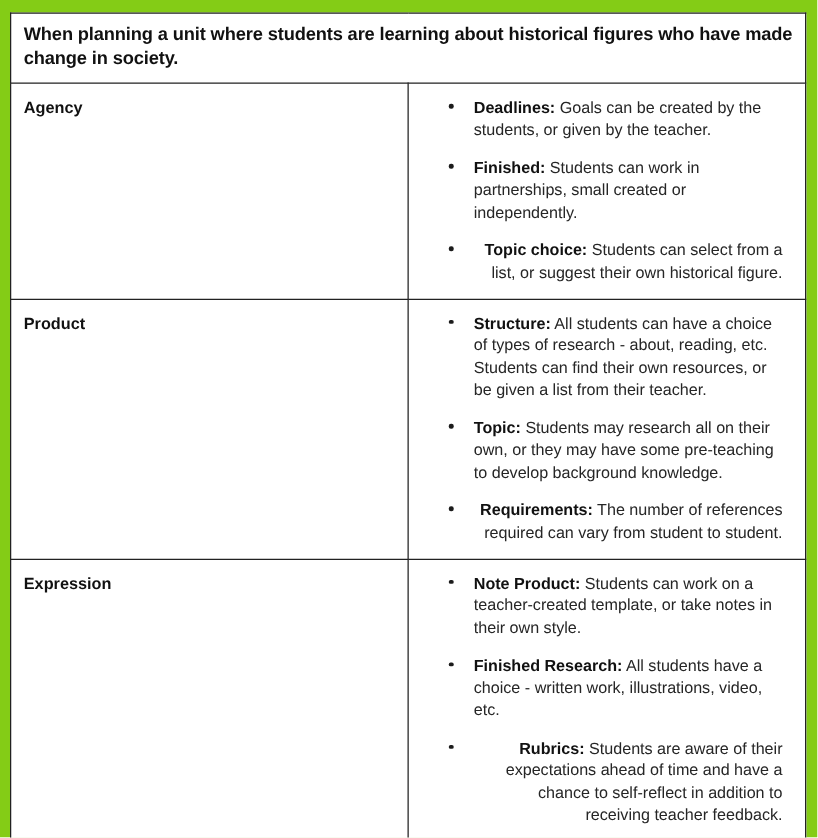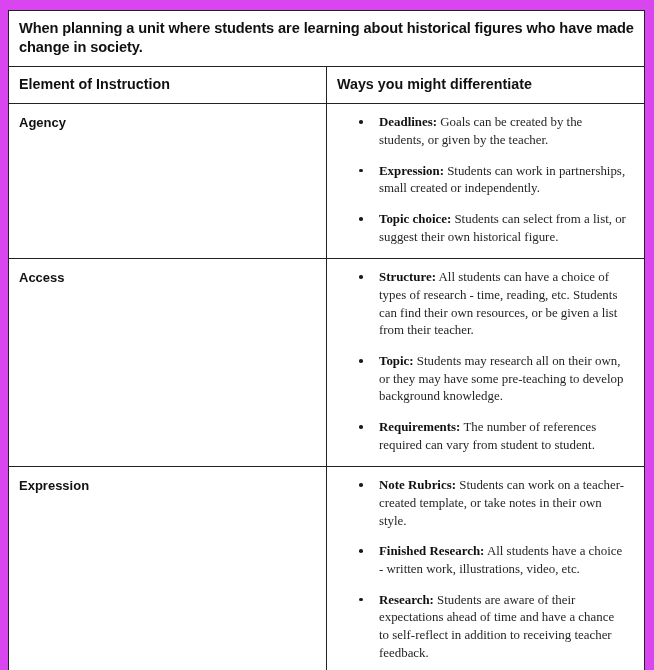--- a/index.html
+++ b/index.html
@@ -12,21 +12,21 @@
     height: 670px;
     font-family: "Liberation Sans", sans-serif;
     color: #1a1a1a;
     overflow: hidden;
   }
 
   .sheet {
     position: relative;
     width: 654px;
     height: 670px;
-    background: #d946ef;
+    background: #84cc16;
     box-sizing: border-box;
   }
 
   .diff-table {
     position: absolute;
     left: 8px;
     top: 10px;
     width: 637px;
     border-collapse: collapse;
     table-layout: fixed;
@@ -76,32 +76,32 @@
   }
 
   .ways-cell {
     padding: 10px 14px 12px 0px;
   }
 
   ul.bullets {
     margin: 0;
     padding: 0;
     list-style: none;
-    font-family: Liberation Serif, serif;
   }
   ul.bullets li {
     position: relative;
     margin: 0 0 13px 0;
     padding: 0 4px 0 52px;
     font-size: 12.9px;
     line-height: 1.37;
     color: #262626;
   }
   ul.bullets li:last-child {
     margin-bottom: 2px;
+    text-align: right;
   }
   ul.bullets li .dot {
     position: absolute;
     left: 32px;
     top: 6px;
     width: 3.6px;
     height: 3.6px;
     border-radius: 50%;
     background: #1b1b1b;
   }
@@ -119,80 +119,76 @@
 
 <div class="sheet">
 
   <table class="diff-table">
 
     <tbody>
         <tr>
       <td class="title-cell" colspan="2">When planning a unit where students are learning about historical figures who have made change in society.</td>
     </tr>
 
-    <tr>
-      <th class="col-head left">Element of Instruction</th>
-      <th class="col-head">Ways you might differentiate</th>
-    </tr>
 
     <tr class="row-agency">
       <td class="elem-cell">Agency</td>
       <td class="ways-cell">
         <ul class="bullets">
           <li>
             <span class="dot"></span>
             <span class="lead">Deadlines:</span><span> Goals can be created by the students, or given by the teacher.</span>
           </li>
           <li>
             <span class="dot"></span>
-            <span class="lead">Expression:</span><span> Students can work in partnerships, small created or independently.</span>
+            <span class="lead">Finished:</span><span> Students can work in partnerships, small created or independently.</span>
           </li>
           <li>
             <span class="dot"></span>
             <span class="lead">Topic choice:</span><span> Students can select from a list, or suggest their own historical figure.</span>
           </li>
         </ul>
       </td>
     </tr>
 
     <tr class="row-access">
-      <td class="elem-cell">Access</td>
+      <td class="elem-cell">Product</td>
       <td class="ways-cell">
         <ul class="bullets">
           <li>
             <span class="dot"></span>
-            <span class="lead">Structure:</span><span> All students can have a choice of types of research - time, reading, etc. Students can find their own resources, or be given a list from their teacher.</span>
+            <span class="lead">Structure:</span><span> All students can have a choice of types of research - about, reading, etc. Students can find their own resources, or be given a list from their teacher.</span>
           </li>
           <li>
             <span class="dot"></span>
             <span class="lead">Topic:</span><span> Students may research all on their own, or they may have some pre-teaching to develop background knowledge.</span>
           </li>
           <li>
             <span class="dot"></span>
             <span class="lead">Requirements:</span><span> The number of references required can vary from student to student.</span>
           </li>
         </ul>
       </td>
     </tr>
 
     <tr class="row-expression">
       <td class="elem-cell">Expression</td>
       <td class="ways-cell">
         <ul class="bullets">
           <li>
             <span class="dot"></span>
-            <span class="lead">Note Rubrics:</span><span> Students can work on a teacher-created template, or take notes in their own style.</span>
+            <span class="lead">Note Product:</span><span> Students can work on a teacher-created template, or take notes in their own style.</span>
           </li>
           <li>
             <span class="dot"></span>
             <span class="lead">Finished Research:</span><span> All students have a choice - written work, illustrations, video, etc.</span>
           </li>
           <li>
             <span class="dot"></span>
-            <span class="lead">Research:</span><span> Students are aware of their expectations ahead of time and have a chance to self-reflect in addition to receiving teacher feedback.</span>
+            <span class="lead">Rubrics:</span><span> Students are aware of their expectations ahead of time and have a chance to self-reflect in addition to receiving teacher feedback.</span>
           </li>
         </ul>
       </td>
     </tr>
 
   </tbody>
     </table>
 
 </div>
 

